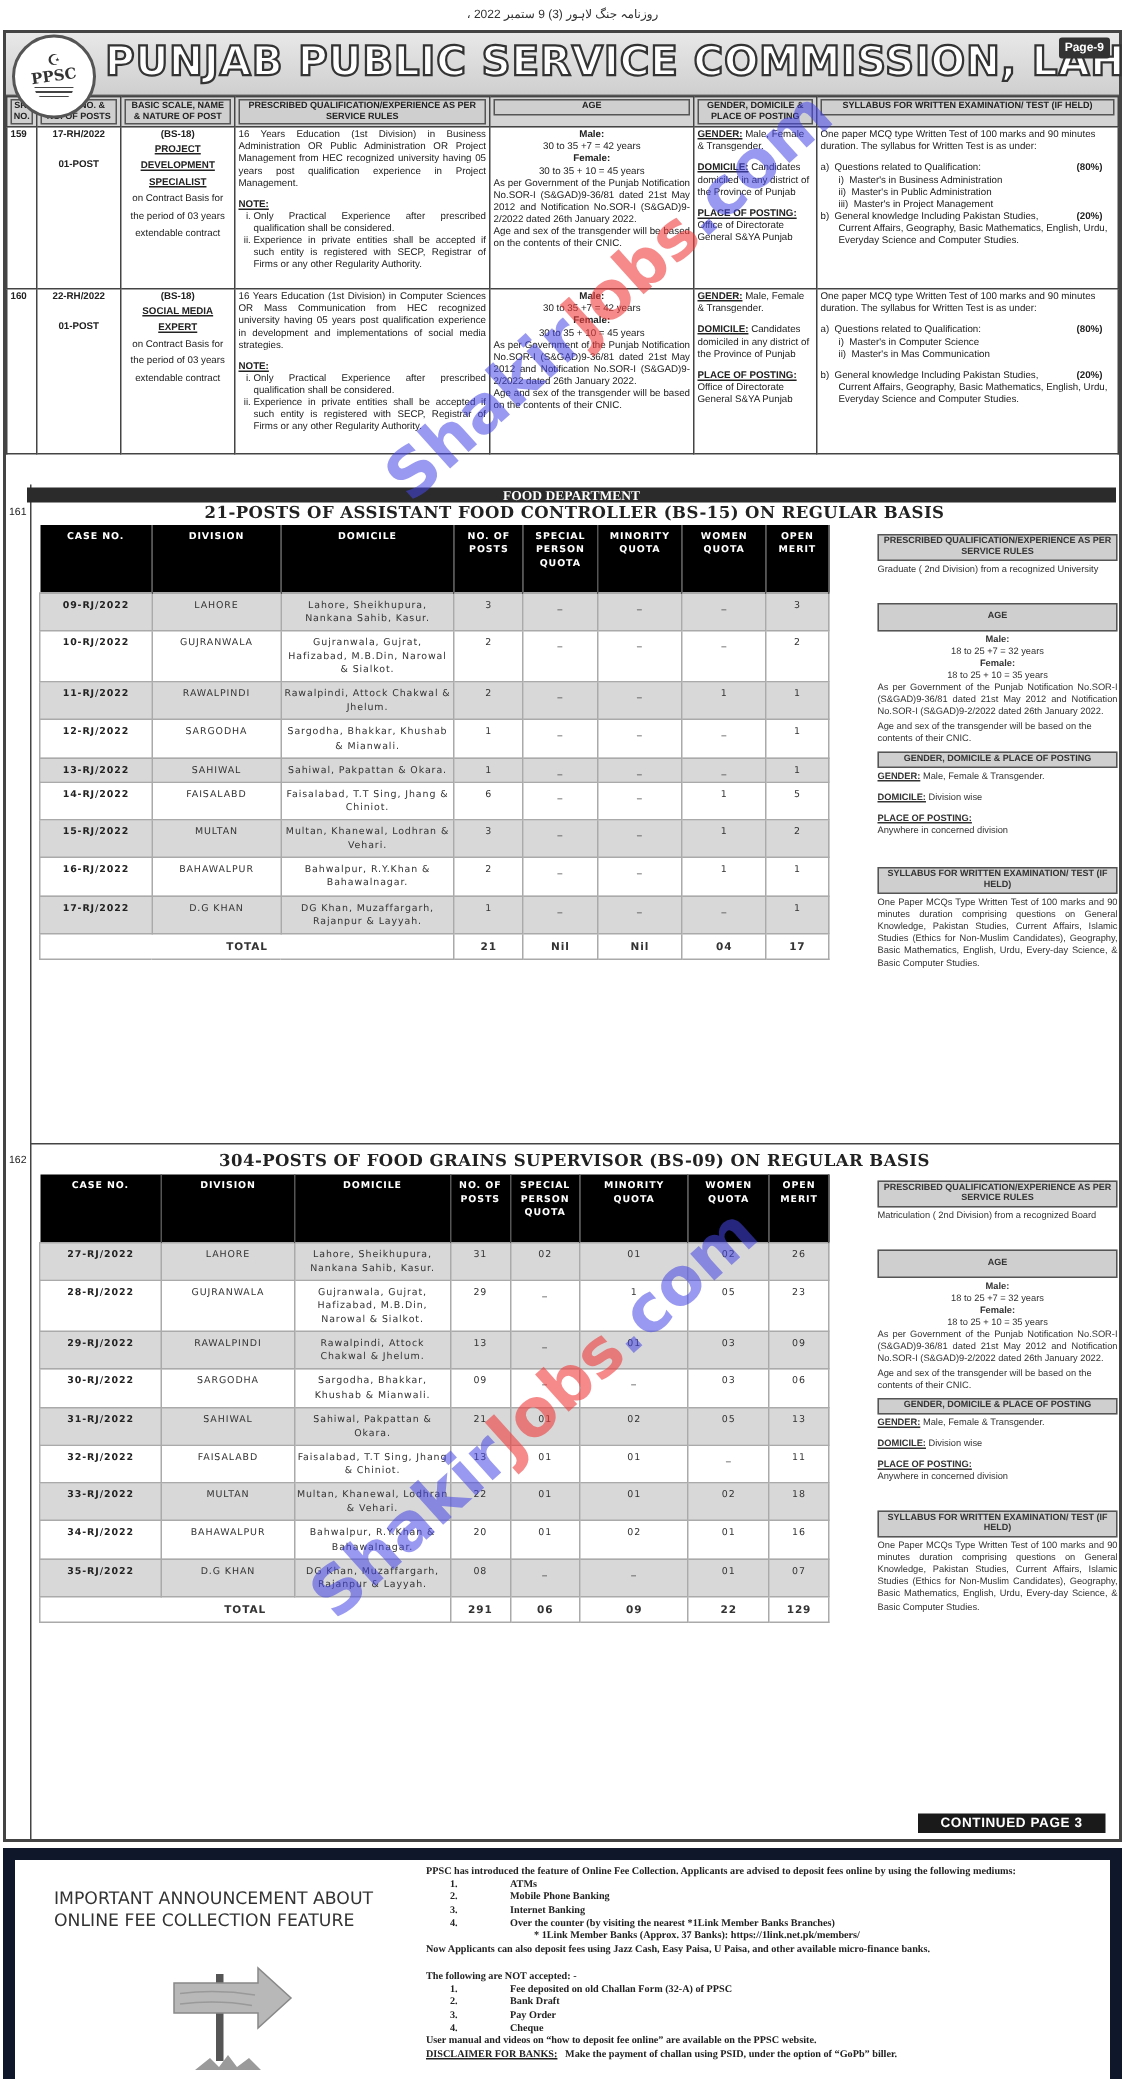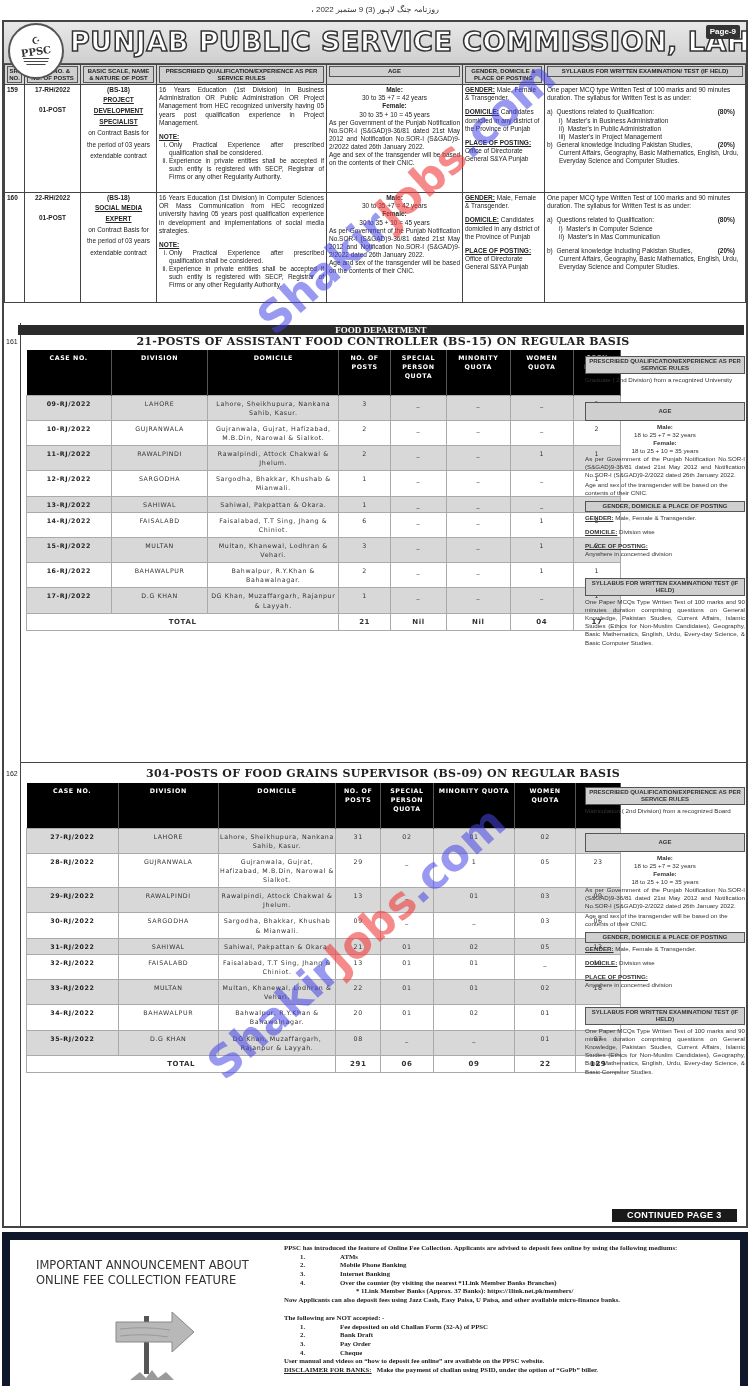--- a/index.html
+++ b/index.html
@@ -23,21 +23,21 @@
 .b{font-weight:bold}
 .u{text-decoration:underline}
 .j{text-align:justify}
 .note ol{padding-left:10px}
 .gap{height:6px}
 .syl-row{display:flex;justify-content:space-between;padding-right:8px}
 .food-dept{position:absolute;left:18px;top:303px;width:726px;height:10px;background:#2b2b2b;color:#fff;text-align:center;font-family:Liberation Serif, serif;font-weight:bold;font-size:9px;line-height:10px}
 .sr{position:absolute;left:6px;font-size:7px}
 .vline{position:absolute;left:20px;border-left:1px solid #444}
 .sechead{position:absolute;left:24px;width:718px;text-align:center;font-family:"DejaVu Serif",serif;font-weight:bold;font-size:11px;letter-spacing:0.3px}
-table.ft{position:absolute;left:26px;width:595px;border-collapse:collapse;table-layout:fixed;font-family:"DejaVu Sans",sans-serif;font-size:6.3px;letter-spacing:0.6px}
+table.ft{position:absolute;left:26px;width:527px;border-collapse:collapse;table-layout:fixed;font-family:"DejaVu Sans",sans-serif;font-size:6.3px;letter-spacing:0.6px}
 table.ft th{background:#000;color:#fff;font-weight:bold;vertical-align:top;padding:4px 1px;text-align:center;height:45px;line-height:1.4;border-right:1px solid #555}
 table.ft td{border:1px solid #aaa;vertical-align:top;text-align:center;padding:3px 1px;line-height:1.45;color:#333}
 table.ft tr.g td{background:#d8d8d8}
 table.ft td.case{font-weight:bold;color:#222}
 table.ft tr.tot td{font-weight:bold;font-size:7px;background:#fff}
 .side{position:absolute;left:585px;width:160px;font-size:6.2px;color:#333;line-height:1.3}
 .side .box{border:1px solid #555;background:#cfcfcf;text-align:center;font-weight:bold;font-size:6px;padding:1px;margin:4px 0 2px;line-height:1.15}
 .side .boxpad{padding:5px 1px}
 .side p{margin:0 0 2px}
 .side .ctr{text-align:center}

